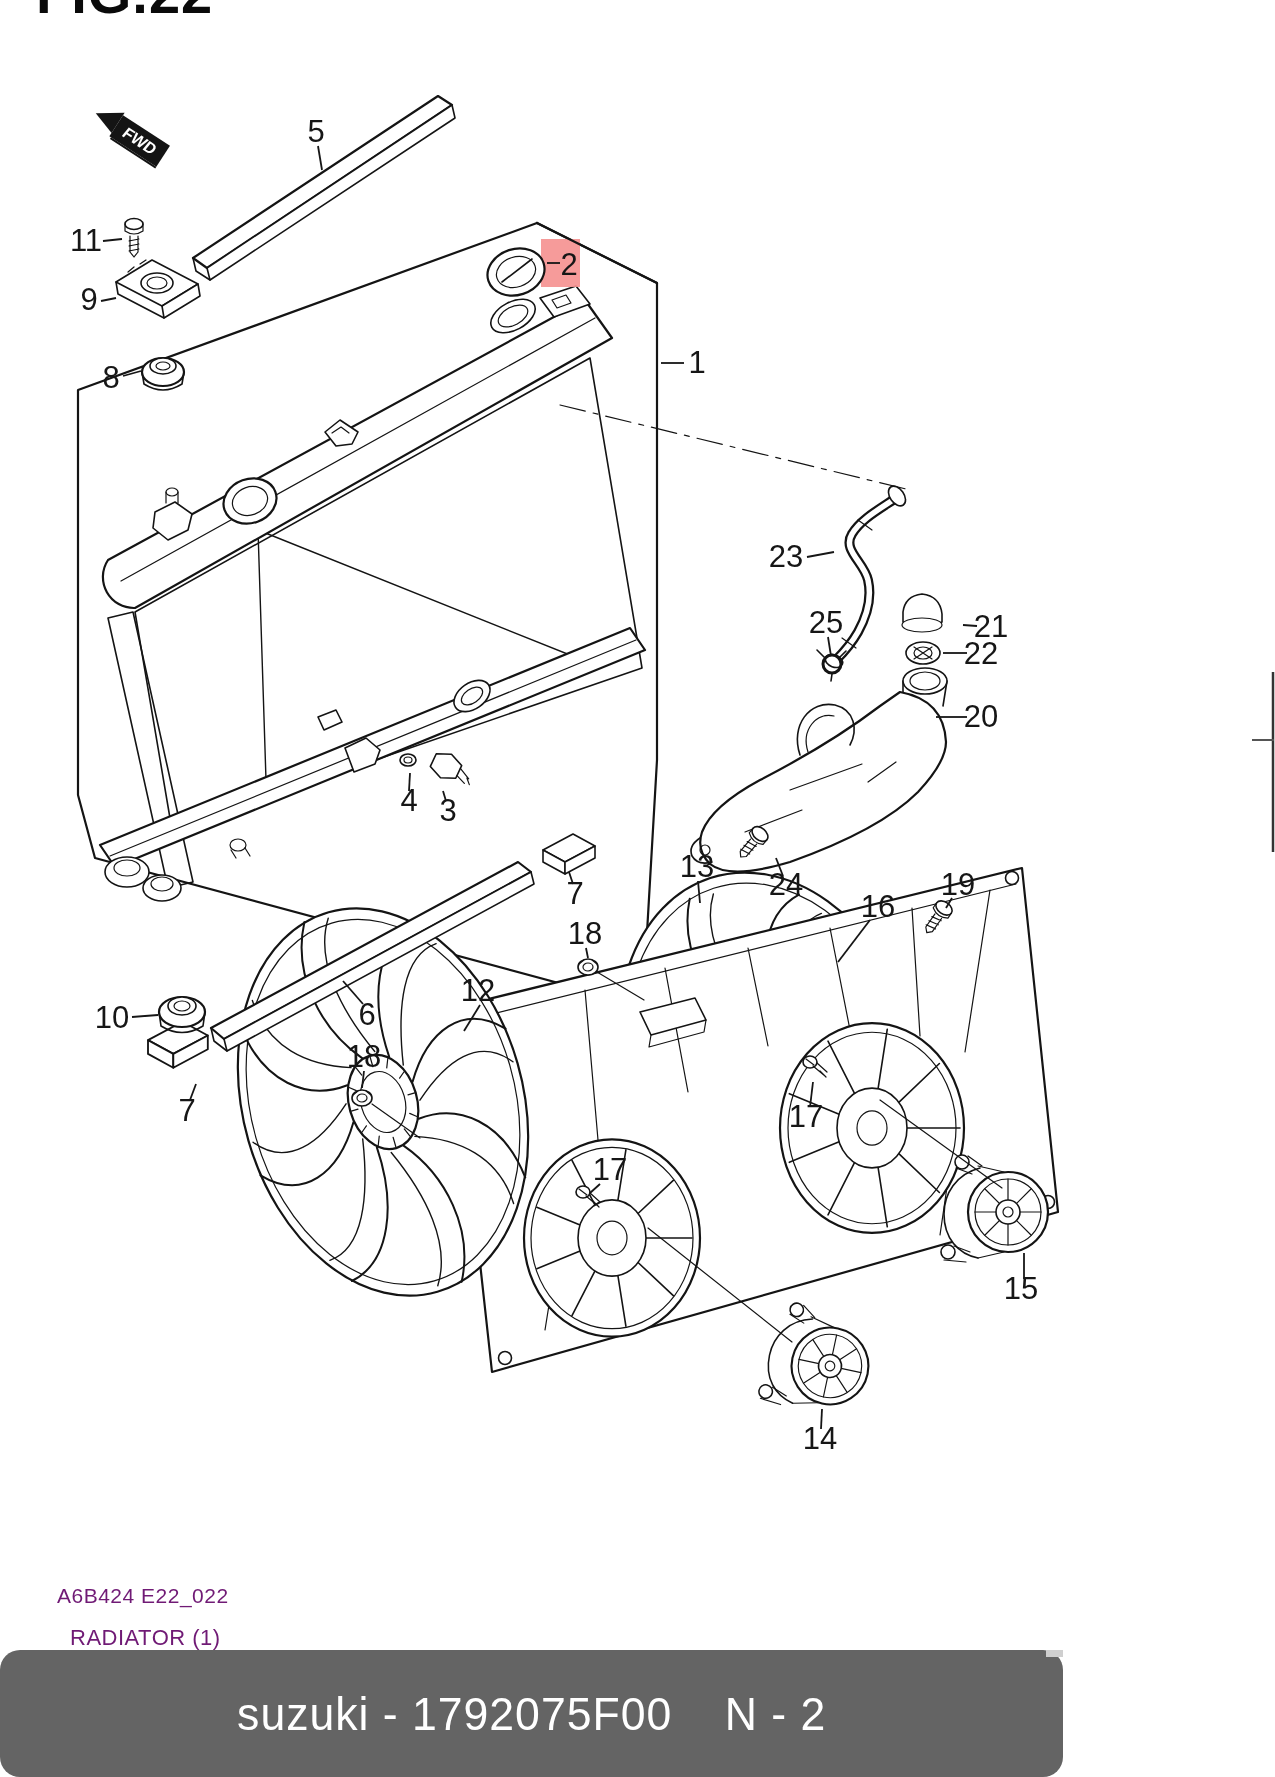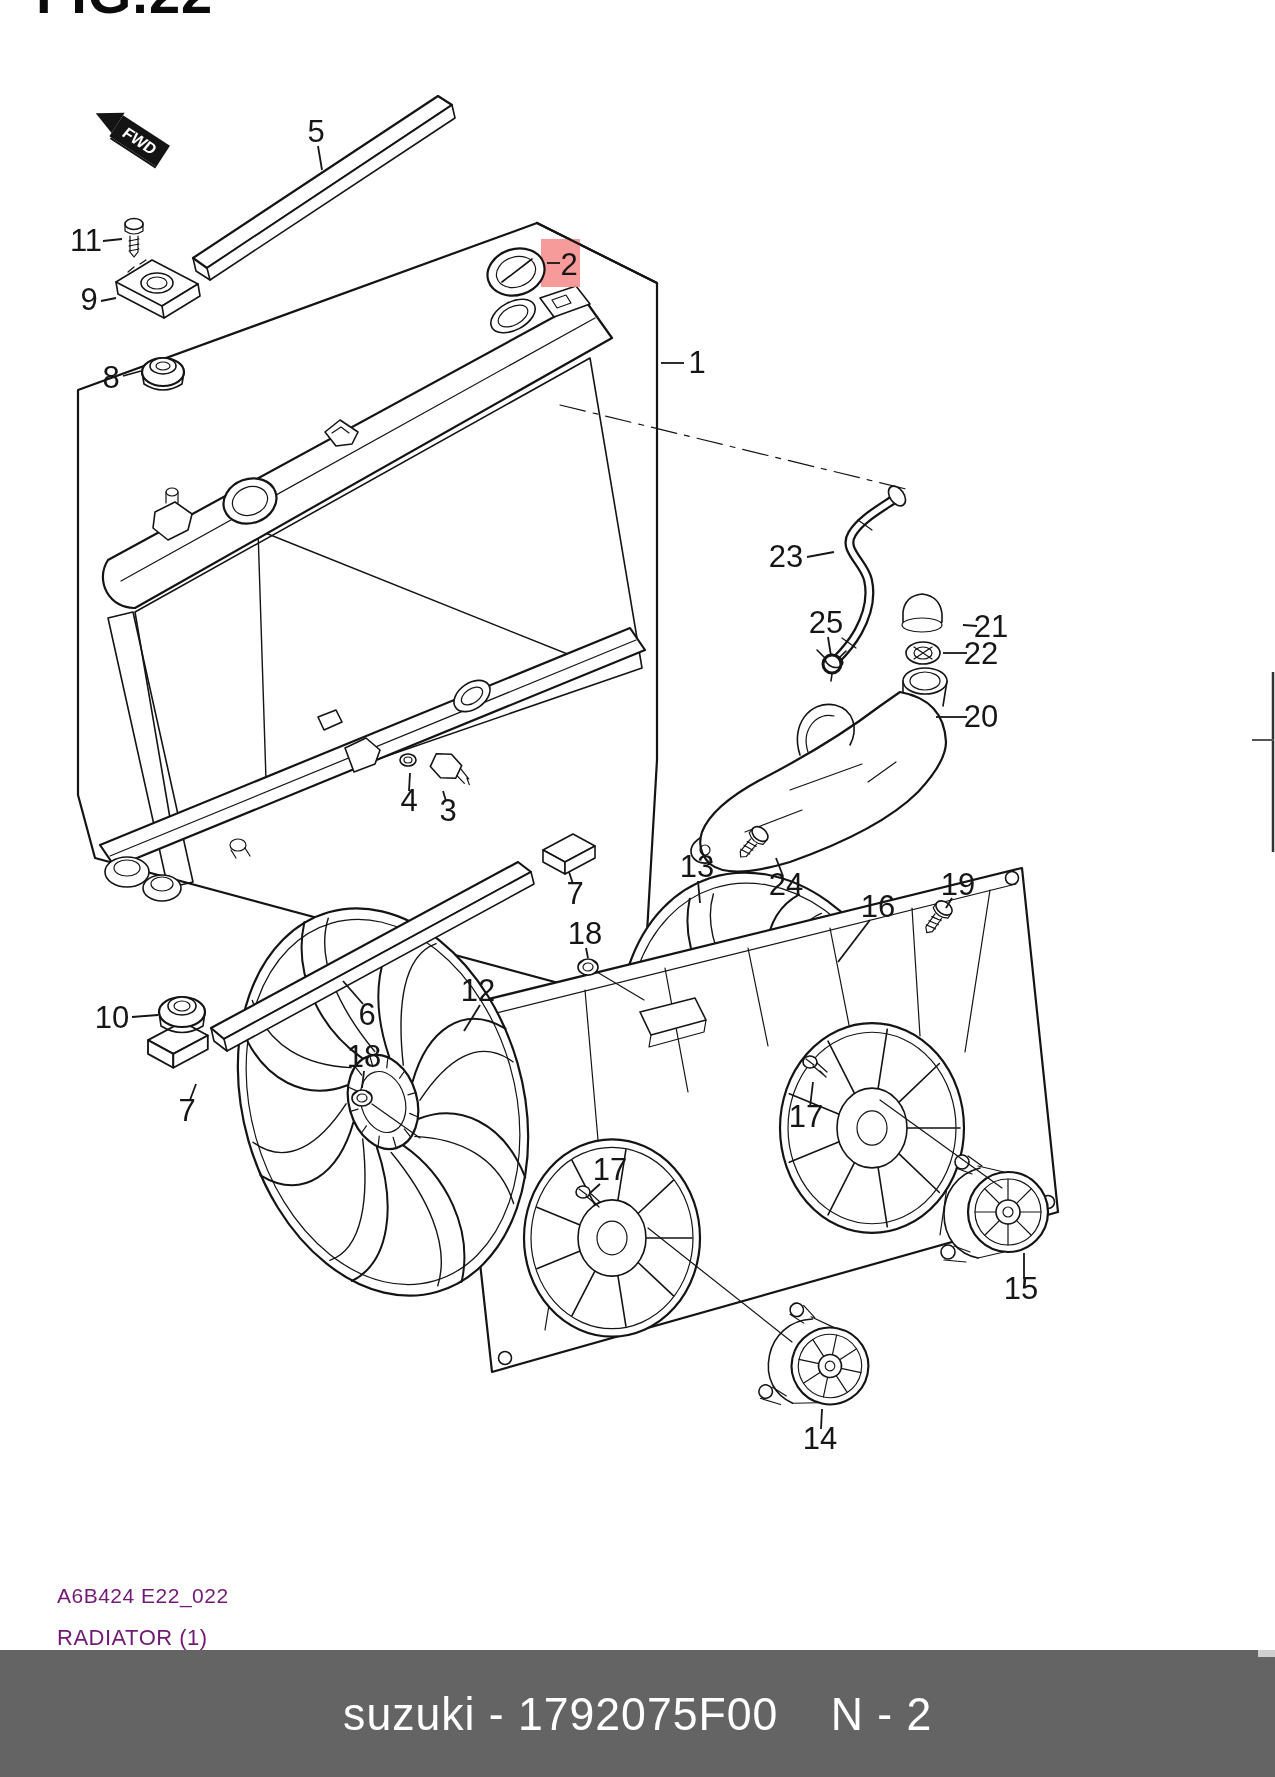--- a/index.html
+++ b/index.html
@@ -3,23 +3,23 @@
 <meta charset="utf-8">
 <style>
   html,body{margin:0;padding:0;background:#fff;}
   .page{position:relative;width:1275px;height:1777px;background:#fff;overflow:hidden;
         font-family:"Liberation Sans",sans-serif;}
   .fig-title{position:absolute;left:36px;top:-34px;font-size:56px;line-height:1;
              font-weight:bold;color:#0a0a0a;letter-spacing:1px;}
   .diagram-svg{position:absolute;left:0;top:0;}
   .code-block{position:absolute;left:57px;top:1584px;color:#701a75;}
   .code-line{font-size:21px;letter-spacing:0.5px;}
-  .caption-line{font-size:22px;margin-top:17px;letter-spacing:0.5px;}
-  .footer{position:absolute;left:0;top:1650px;width:1275px;height:127px;
-          display:flex;align-items:center;justify-content:center;}
+  .caption-line{font-size:22px;margin-top:17px;letter-spacing:0.5px;margin-left:13px;}
+  .footer{position:absolute;left:0;top:1650px;width:1063px;height:127px;
+          display:flex;align-items:center;justify-content:center;border-radius:20px;}
   .footer-text{color:#fff;font-size:46px;letter-spacing:1px;display:flex;gap:54px;
                transform:scaleX(0.97);}
   .footer-notch{position:absolute;right:0;top:0;width:17px;height:7px;background:#cfcfcf;}
   
   .ln{stroke:#141414;fill:none;stroke-linecap:round;stroke-linejoin:round;}
   .s2{stroke-width:2.2;} .s16{stroke-width:1.6;} .s12{stroke-width:1.2;}
   .wf{fill:#fff;}
   .callout{font-family:"Liberation Sans",sans-serif;font-size:31px;fill:#161616;text-anchor:middle;}
   .leader{stroke:#161616;stroke-width:1.8;fill:none;}
 </style>

